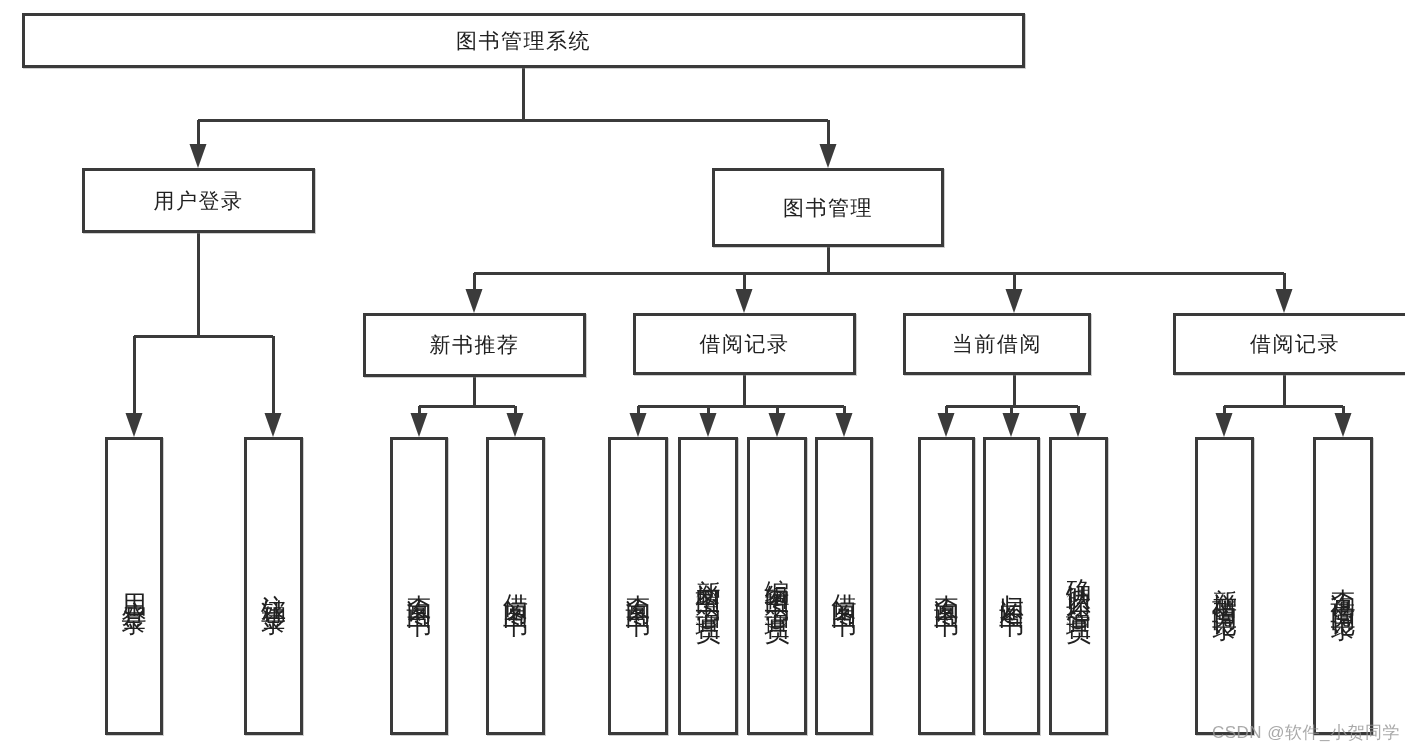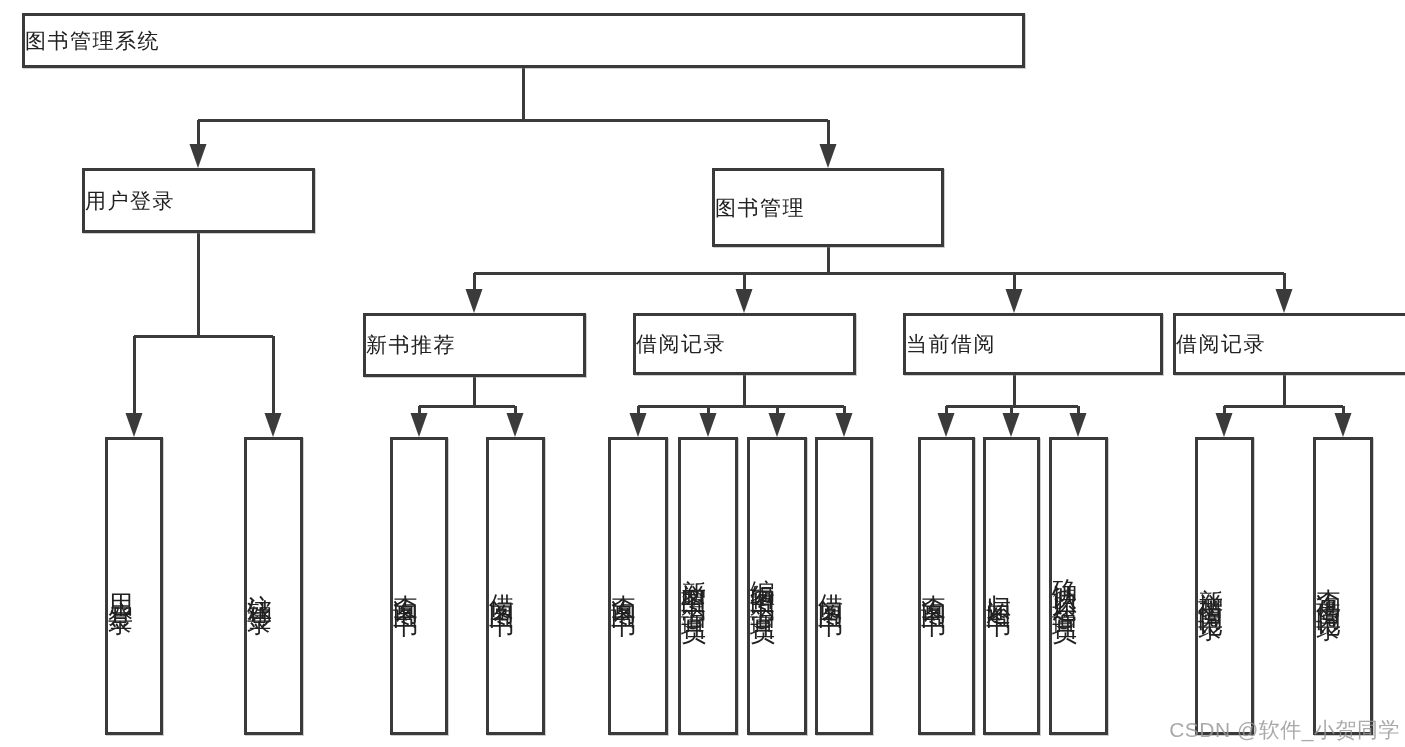--- a/index.html
+++ b/index.html
@@ -17,40 +17,41 @@
     width: 1405px; height: 747px;
   }
   .box {
     position: absolute;
     box-sizing: border-box;
     background: #ffffff;
     border: 3px solid #3a3a3a;
     box-shadow: 1px 1px 0 rgba(130,130,130,0.38);
     display: flex;
     align-items: center;
+    justify-content: center;
     color: #212121;
   }
   .hbox {
     font-size: 21px;
     letter-spacing: 1.5px;
     white-space: nowrap;
   }
   .vbox .vtext {
     writing-mode: vertical-rl;
     text-orientation: mixed;
     font-size: 25px;
     letter-spacing: 6px;
     line-height: 1;
     white-space: nowrap;
   }
   #watermark {
     position: absolute;
     right: 5px;
     bottom: 3px;
-    font-size: 21px;
+    font-size: 17px;
     color: rgba(150,150,150,0.82);
     letter-spacing: 0.5px;
     z-index: 10;
     white-space: nowrap;
   }
 </style>
 </head>
 <body>
 
 <div id="canvas">
@@ -94,21 +95,21 @@
   <div class="box hbox" style="left:712px; top:168px; width:232px; height:79px;">
     <span>图书管理</span>
   </div>
 
   <div class="box hbox" style="left:363px; top:313px; width:223px; height:64px;">
     <span>新书推荐</span>
   </div>
   <div class="box hbox" style="left:633px; top:313px; width:223px; height:62px;">
     <span>借阅记录</span>
   </div>
-  <div class="box hbox" style="left:903px; top:313px; width:260px; height:62px;">
+  <div class="box hbox" style="left:903px; top:313px; width:188px; height:62px;">
     <span>当前借阅</span>
   </div>
   <div class="box hbox" style="left:1173px; top:313px; width:244px; height:62px;">
     <span>借阅记录</span>
   </div>
 
   <div class="box vbox" style="left:105px; top:437px; width:58px; height:298px;">
     <span class="vtext">用户登录</span>
   </div>
   <div class="box vbox" style="left:244px; top:437px; width:59px; height:298px;">

